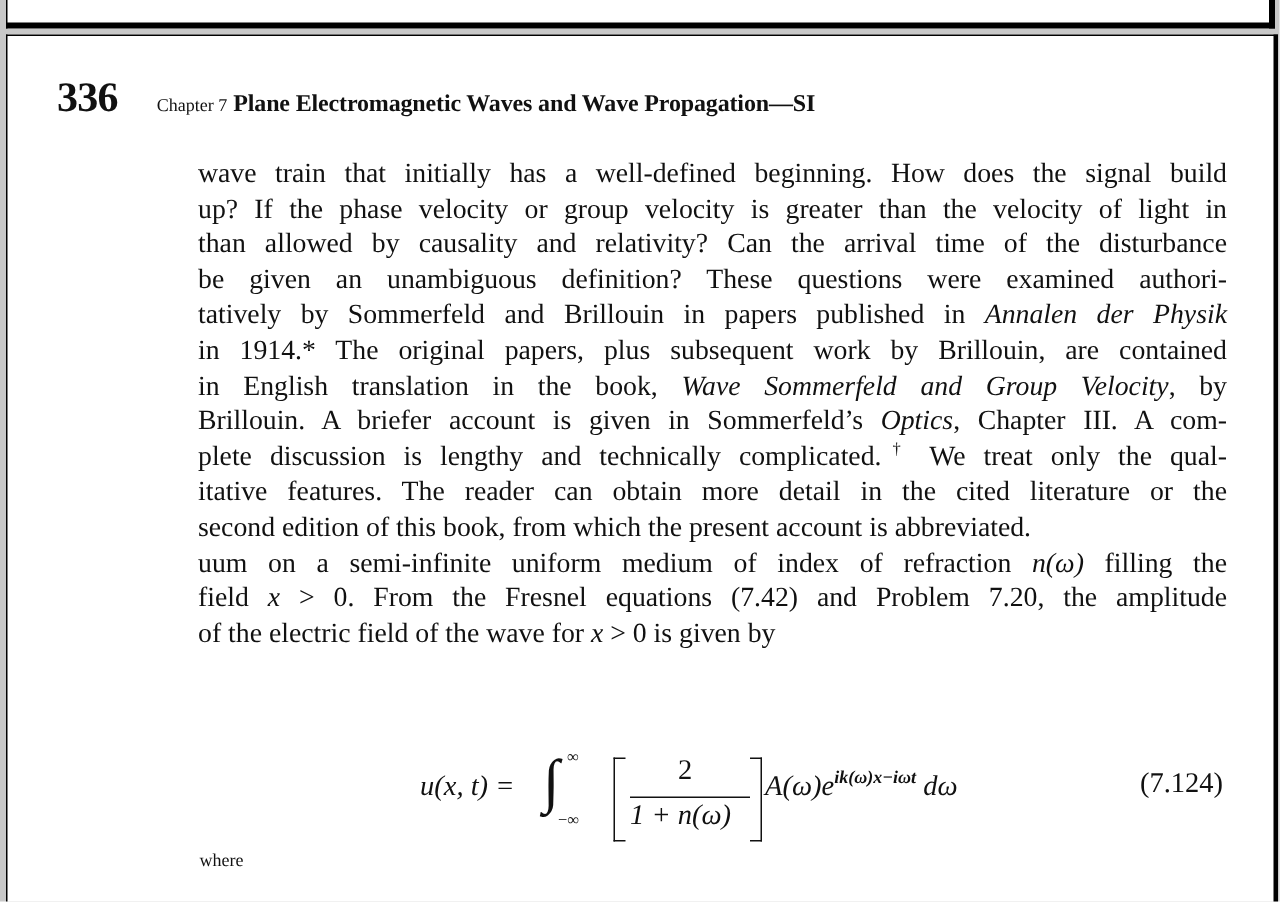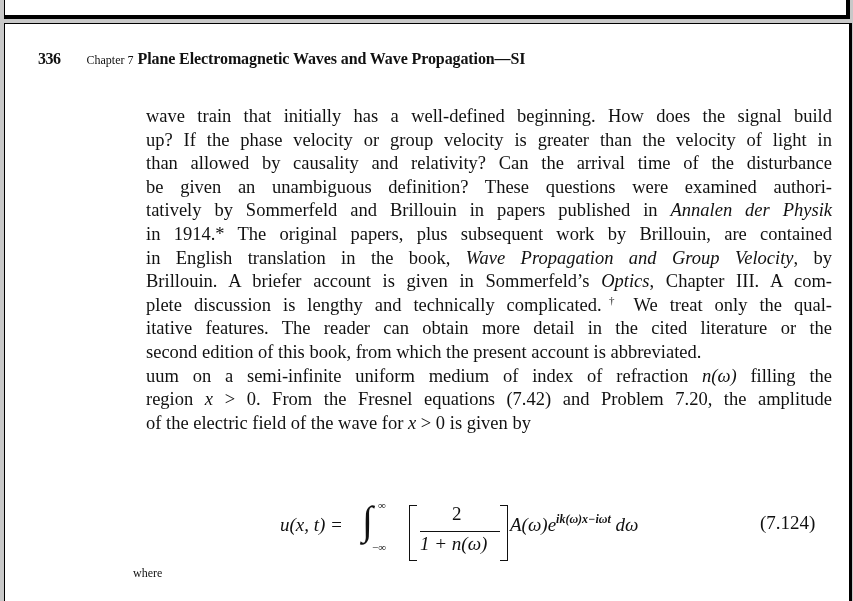--- a/index.html
+++ b/index.html
@@ -20,25 +20,25 @@
   .page {
     position: absolute; left: 4px; top: 23px; width: 844px; height: 600px;
     background: #fff;
     border-left: 1px solid #000;
     border-top: 1px solid #000;
     border-right: 3px solid #000;
   }
   .running-head {
     position: absolute; left: 33px; top: 26px; white-space: nowrap;
   }
-  .page-number { font-weight: bold; font-size: 16px; letter-spacing: -0.5px; }
+  .page-number { font-weight: bold; font-size: 28px; letter-spacing: -0.5px; }
   .chapter-label { font-size: 12px; margin-left: 22px; }
   .chapter-title { font-weight: bold; font-size: 16px; margin-left: 0; letter-spacing: -0.1px; }
   .body-text {
-    position: absolute; left: 141px; top: 81px; width: 686px;
+    position: absolute; left: 127px; top: 81px; width: 686px;
     font-size: 18.5px; line-height: 23.6px;
   }
   .line { display: block; white-space: nowrap; text-align: justify; text-align-last: justify; height: 23.6px; }
   .line.last { text-align-last: left; }
   .line.indent { padding-left: 36px; }
   i { font-style: italic; text-align: right; }
   sup { font-size: 11px; line-height: 0; }
   .equation {
     position: absolute; left: 280px; top: 497px; height: 70px; width: 560px;
     font-size: 19px;
@@ -70,27 +70,27 @@
     <span class="chapter-title">Plane Electromagnetic Waves and Wave Propagation—SI</span>
   </div>
 
   <div class="body-text">
     <span class="line">wave train that initially has a well-defined beginning. How does the signal build</span>
     <span class="line">up? If the phase velocity or group velocity is greater than the velocity of light in</span>
     <span class="line">than allowed by causality and relativity? Can the arrival time of the disturbance</span>
     <span class="line">be given an unambiguous definition? These questions were examined authori-</span>
     <span class="line"><span>tatively by Sommerfeld and Brillouin in papers published in</span> <i>Annalen der Physik</i></span>
     <span class="line">in 1914.* The original papers, plus subsequent work by Brillouin, are contained</span>
-    <span class="line"><span>in English translation in the book,</span> <i>Wave Propagation and Group Velocity</i><span>, by</span></span>
+    <span class="line"><span>in English translation in the book,</span> <i>Wave Sommerfeld and Group Velocity</i><span>, by</span></span>
     <span class="line"><span>Brillouin. A briefer account is given in Sommerfeld’s</span> <i>Optics</i><span>, Chapter III. A com-</span></span>
     <span class="line"><span>plete discussion is lengthy and technically complicated.</span><sup>†</sup><span> We treat only the qual-</span></span>
     <span class="line">itative features. The reader can obtain more detail in the cited literature or the</span>
     <span class="line last">second edition of this book, from which the present account is abbreviated.</span>
     <span class="line"><span>uum on a semi-infinite uniform medium of index of refraction</span> <i>n(ω)</i><span> filling the</span></span>
-    <span class="line"><span>region</span> <i>x</i><span> &gt; 0. From the Fresnel equations (7.42) and Problem 7.20, the amplitude</span></span>
+    <span class="line"><span>field</span> <i>x</i><span> &gt; 0. From the Fresnel equations (7.42) and Problem 7.20, the amplitude</span></span>
     <span class="line last"><span>of the electric field of the wave for</span> <i>x</i><span> &gt; 0 is given by</span></span>
   </div>
 </div>
 
 <div class="equation">
   <span class="eq-lhs"><i>u(x, t) =</i></span>
   <span class="integral">∫</span>
   <span class="int-upper">∞</span>
   <span class="int-lower">−∞</span>
   <span class="bracket left"></span>

